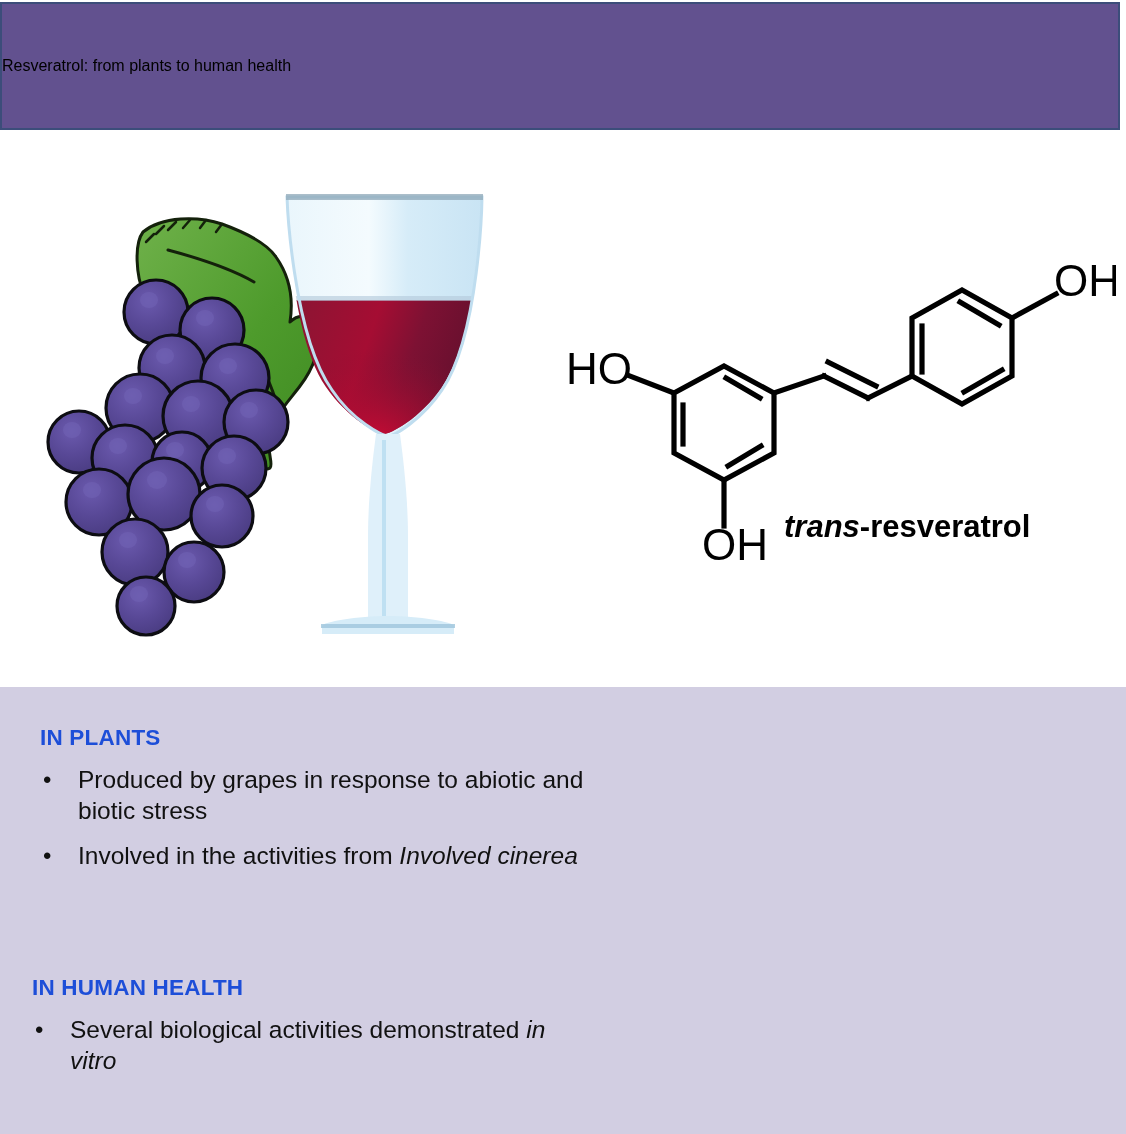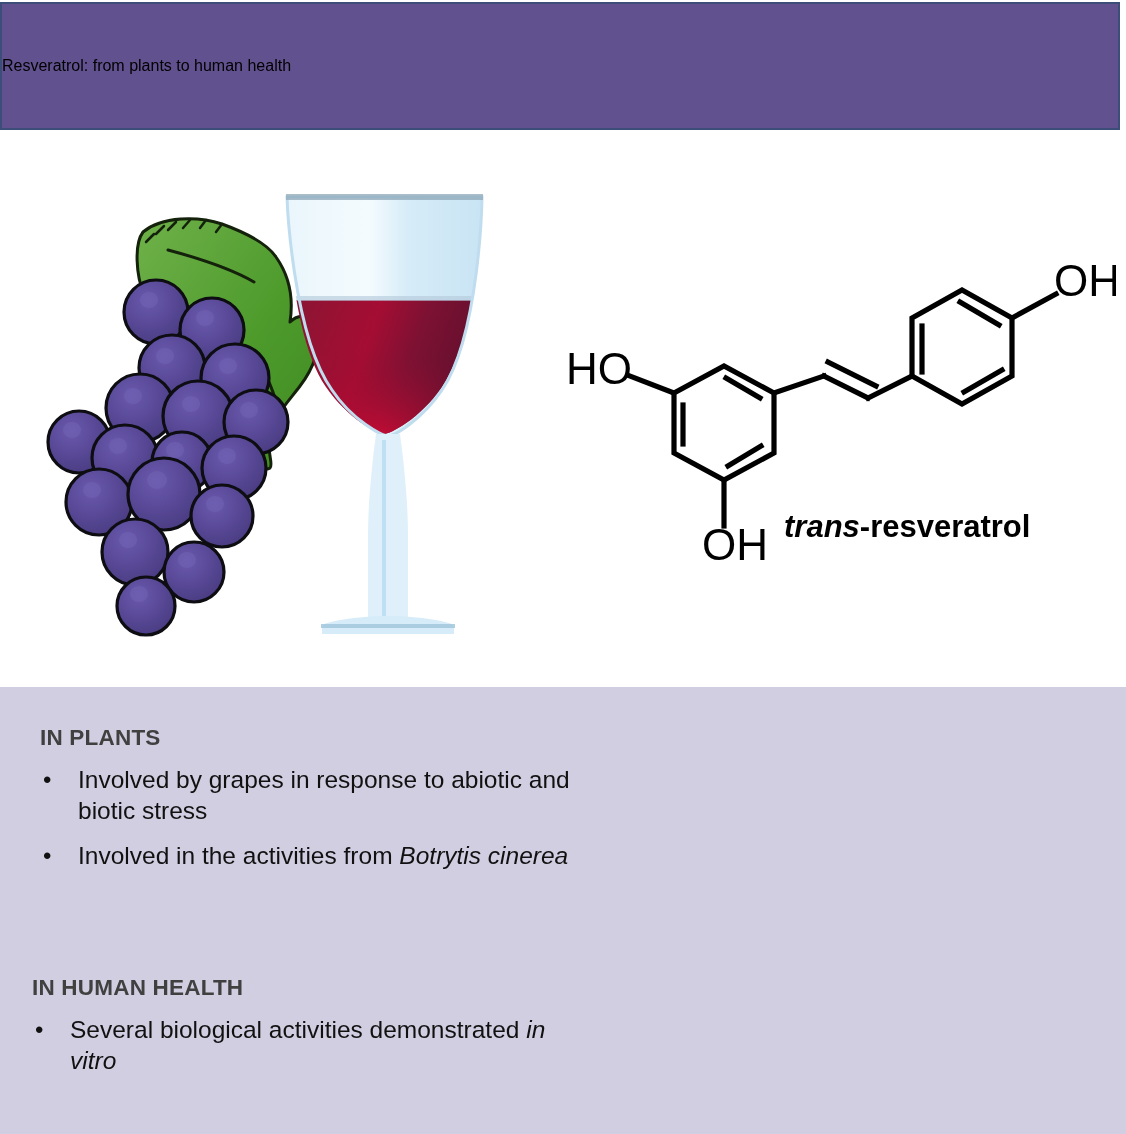--- a/index.html
+++ b/index.html
@@ -33,21 +33,21 @@
   
   #info-panel{
     position:absolute;left:0;top:687px;width:1126px;height:447px;
     background:#D2CEE2;
   }
 
   #plants-section{position:absolute;left:40px;top:38px;width:555px;}
   #health-section{position:absolute;left:32px;top:288px;width:555px;}
 
   .section-heading{
-    font-size:22.5px;font-weight:bold;color:#404040;
+    font-size:22.5px;font-weight:bold;color:#1d4ed8;
     letter-spacing:0.2px;margin:0 0 4px 0;
   }
   .bullet-list{list-style:none;margin:0;padding:0;}
   .bullet-item{
     position:relative;padding-left:38px;
     font-size:24.5px;color:#111111;line-height:1.26;
     margin-top:14px;
   }
   .bullet-item .dot{
     position:absolute;left:3px;top:0;font-size:24px;line-height:1.26;
@@ -209,25 +209,25 @@
   </svg>
 </div>
 
 <div id="info-panel">
 
   <div id="plants-section">
     <div class="section-heading">IN PLANTS</div>
     <ul class="bullet-list">
       <li class="bullet-item">
         <span class="dot">•</span>
-        <span>Involved by grapes in response to abiotic and biotic stress</span>
+        <span>Produced by grapes in response to abiotic and biotic stress</span>
       </li>
       <li class="bullet-item">
         <span class="dot">•</span>
-        <span>Involved in the activities from </span><i>Botrytis cinerea</i>
+        <span>Involved in the activities from </span><i>Involved cinerea</i>
       </li>
     </ul>
   </div>
 
   <div id="health-section">
     <div class="section-heading">IN HUMAN HEALTH</div>
     <ul class="bullet-list">
       <li class="bullet-item">
         <span class="dot">•</span>
         <span>Several biological activities demonstrated </span><i>in vitro</i>

